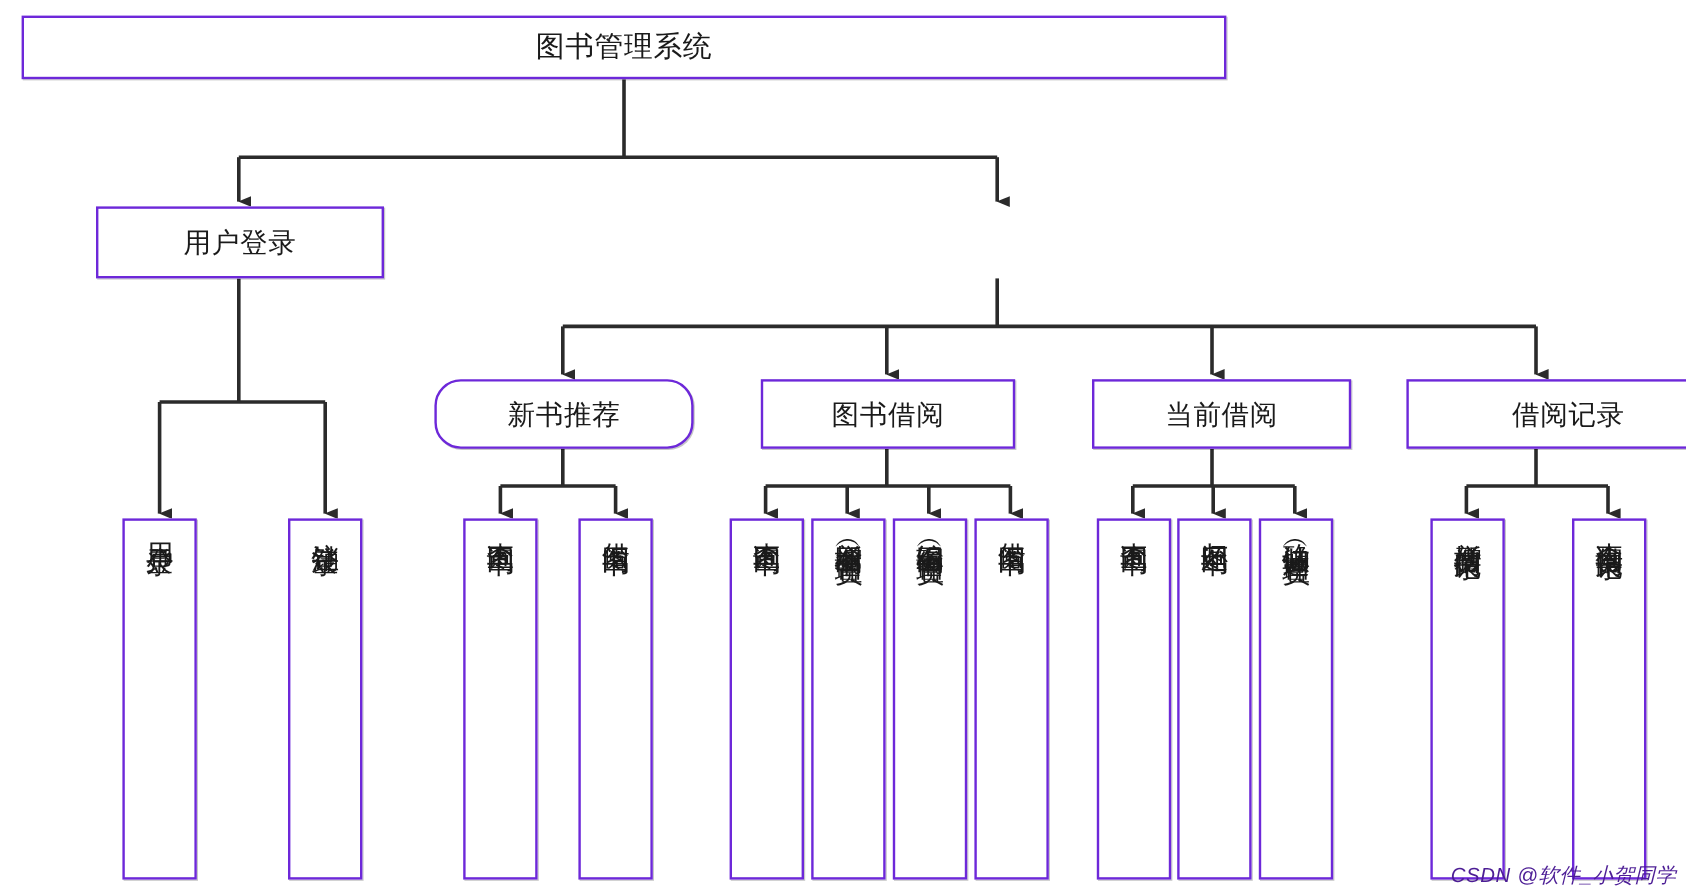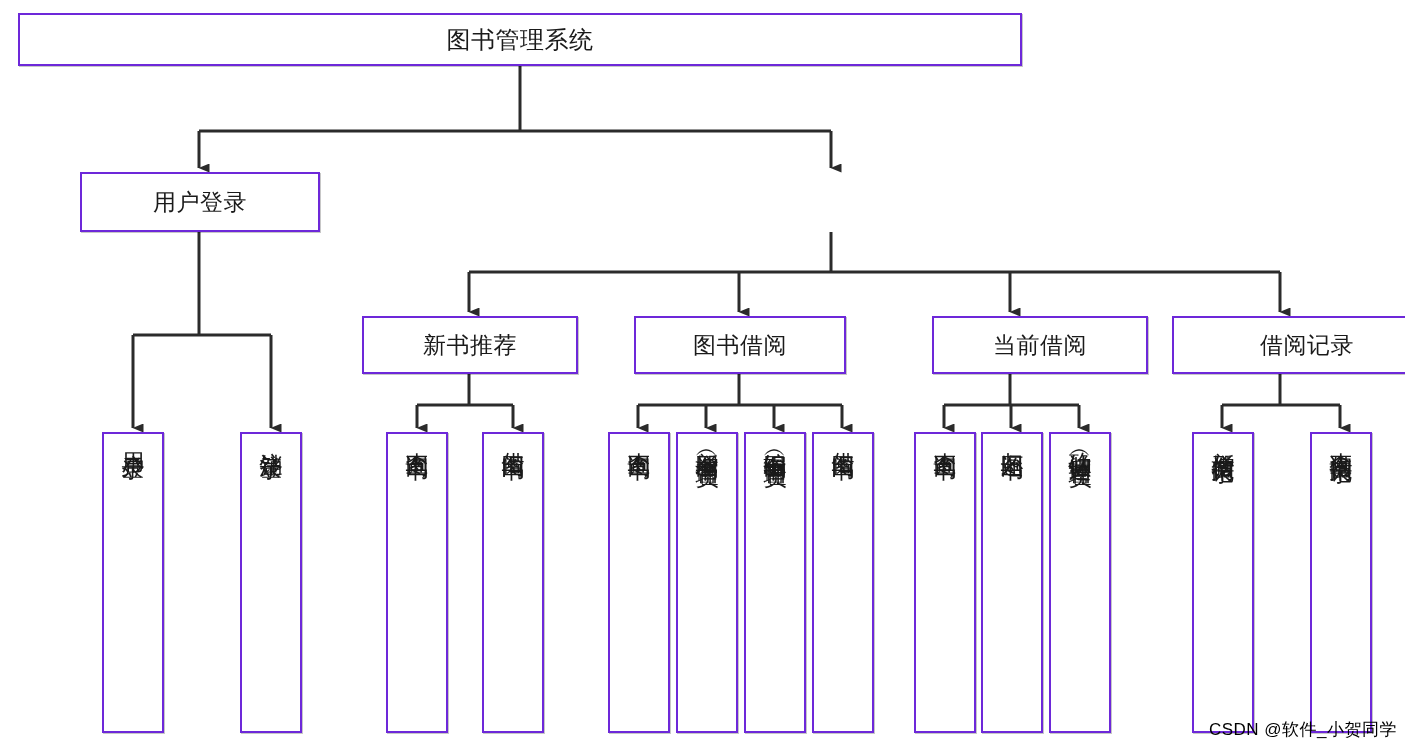--- a/index.html
+++ b/index.html
@@ -63,23 +63,24 @@
     line-height: 1.18;
     letter-spacing: 2px;
     white-space: nowrap;
     margin: 0 auto;
   }
   .watermark {
     position: absolute;
     right: 8px;
     bottom: 6px;
     font-size: 17px;
-    color: #000000;
+    color: #4c1d95;
     letter-spacing: 0.5px;
     white-space: nowrap;
+    font-style: italic;
   }
 </style>
 </head>
 <body>
 
 <div id="canvas">
 
   <svg class="edges" viewBox="0 0 1405 747" xmlns="http://www.w3.org/2000/svg">
     <defs>
       <marker id="arw" markerWidth="10" markerHeight="12" refX="4.5" refY="10.5" orient="auto" markerUnits="userSpaceOnUse">
@@ -133,27 +134,27 @@
   </svg>
 
   <div class="node h root" style="left:18px; top:13px; width:1004px; height:53px;">
     <span class="lbl">图书管理系统</span>
   </div>
 
   <div class="node h" style="left:80px; top:172px; width:240px; height:60px;">
     <span class="lbl">用户登录</span>
   </div>
 
-  <div class="node h" style="left:362px; top:316px; width:216px; height:58px;">
+  <div class="node h" style="left:362px; top:316px; width:216px; height:58px;border-radius:22px;">
     <span class="lbl">新书推荐</span>
   </div>
   <div class="node h" style="left:634px; top:316px; width:212px; height:58px;">
     <span class="lbl">图书借阅</span>
   </div>
-  <div class="node h" style="left:932px; top:316px; width:216px; height:58px;">
+  <div class="node h" style="left:910px; top:316px; width:216px; height:58px;">
     <span class="lbl">当前借阅</span>
   </div>
   <div class="node h" style="left:1172px; top:316px; width:248px; height:58px;padding-left:22px;">
     <span class="lbl">借阅记录</span>
   </div>
 
   <div class="node v" style="left:102px; top:432px; width:62px; height:301px;">
     <span class="lbl">用户登录</span>
   </div>
   <div class="node v" style="left:240px; top:432px; width:62px; height:301px;">

